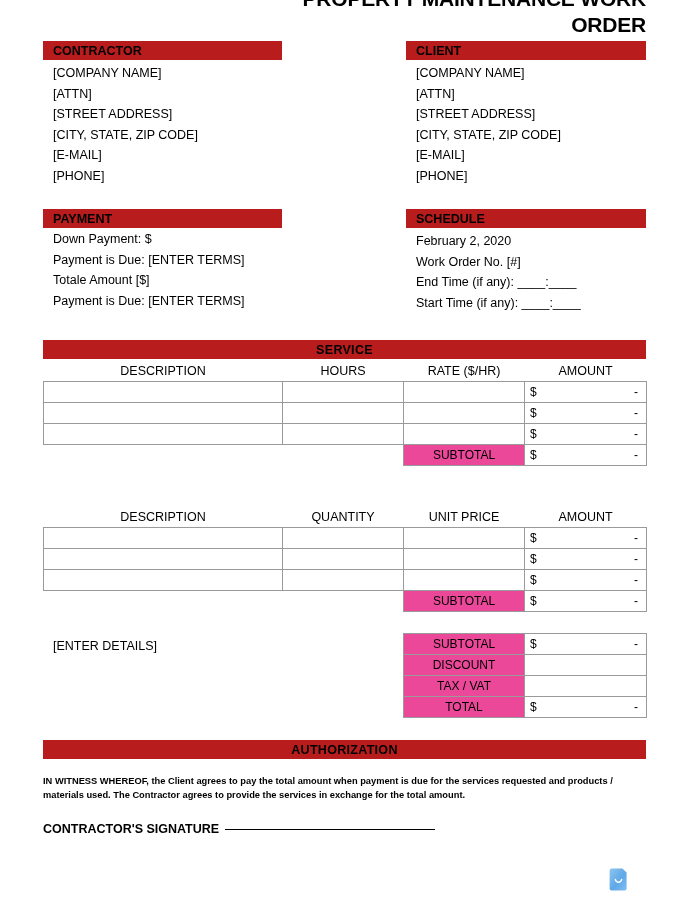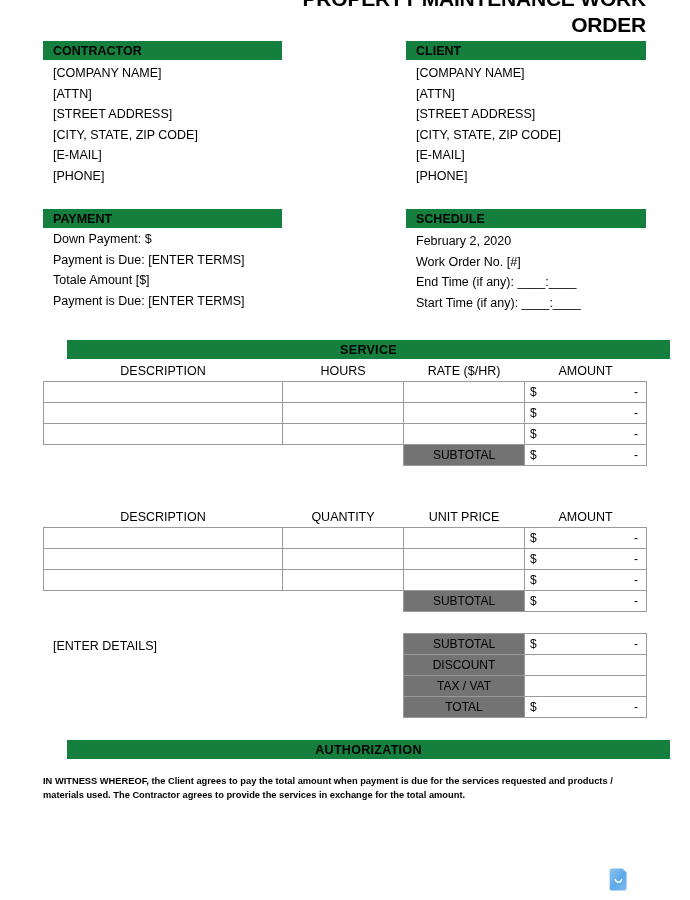--- a/index.html
+++ b/index.html
@@ -31,33 +31,32 @@
     width: 406px;
     text-align: right;
     font-size: 21px;
     font-weight: bold;
     line-height: 26px;
     letter-spacing: -0.2px;
   }
 
   
   .bar {
-    background: #15803d;
+    background: #b91c1c;
     font-size: 12.5px;
     font-weight: bold;
     line-height: 19px;
     height: 19px;
     padding: 1px 0 1px 10px;
     box-sizing: border-box;
   }
   .bar.center {
     text-align: center;
     padding-left: 0;
     letter-spacing: 0.3px;
-    margin-left: 24px;
   }
 
   .col-left  { position: absolute; left: 43px;  width: 239px; }
   .col-right { position: absolute; left: 406px; width: 240px; }
 
   .field-line {
     font-size: 12.5px;
     line-height: 20.5px;
     white-space: nowrap;
   }
@@ -86,21 +85,21 @@
     vertical-align: middle;
   }
   .colhead {
     border: none !important;
     text-align: center;
     font-size: 12.5px;
     height: 22px;
     padding: 0;
   }
   .nb { border: none !important; }
-  .shade { background: #737373; margin-top: 45px; }
+  .shade { background: #ec4899; margin-top: 45px; }
   .bold { font-weight: bold; }
   .ctr { text-align: center; }
 
   .amt {
     position: relative;
     padding: 0 !important;
   }
   .amt .cur {
     position: absolute;
     left: 5px; top: 50%;
@@ -353,20 +352,23 @@
         <span class="dash">-</span>
       </td>
     </tr>
   </tbody>
     </table>
 
   <div class="wide-bar bar center" style="top:740px;">AUTHORIZATION</div>
 
   <div class="witness" style="top:775px;">IN WITNESS WHEREOF, the Client agrees to pay the total amount when payment is due for the services requested and products / materials used. The Contractor agrees to provide the services in exchange for the total amount.</div>
 
+  <div class="sig" style="top:822px;">
+    <span>CONTRACTOR'S SIGNATURE</span><span class="rule" style="width:210px;"></span>
+  </div>
 
 
   <svg class="corner-icon" viewBox="0 0 19 23">
     <defs>
       <linearGradient id="docgrad" x1="0" y1="0" x2="1" y2="1">
         <stop offset="0%" stop-color="#8ec5ef"></stop>
         <stop offset="55%" stop-color="#5fa8e8"></stop>
         <stop offset="100%" stop-color="#7fbdf2"></stop>
       </linearGradient>
     </defs>

